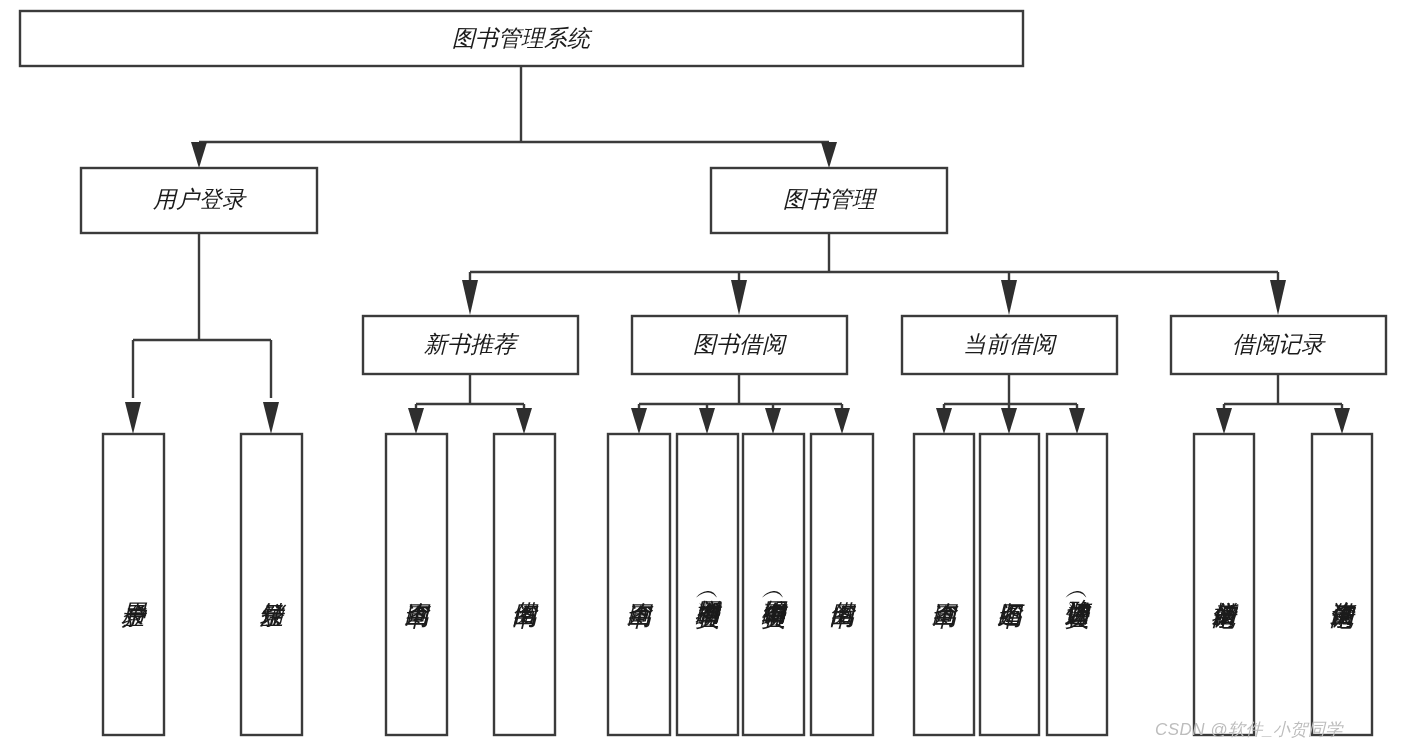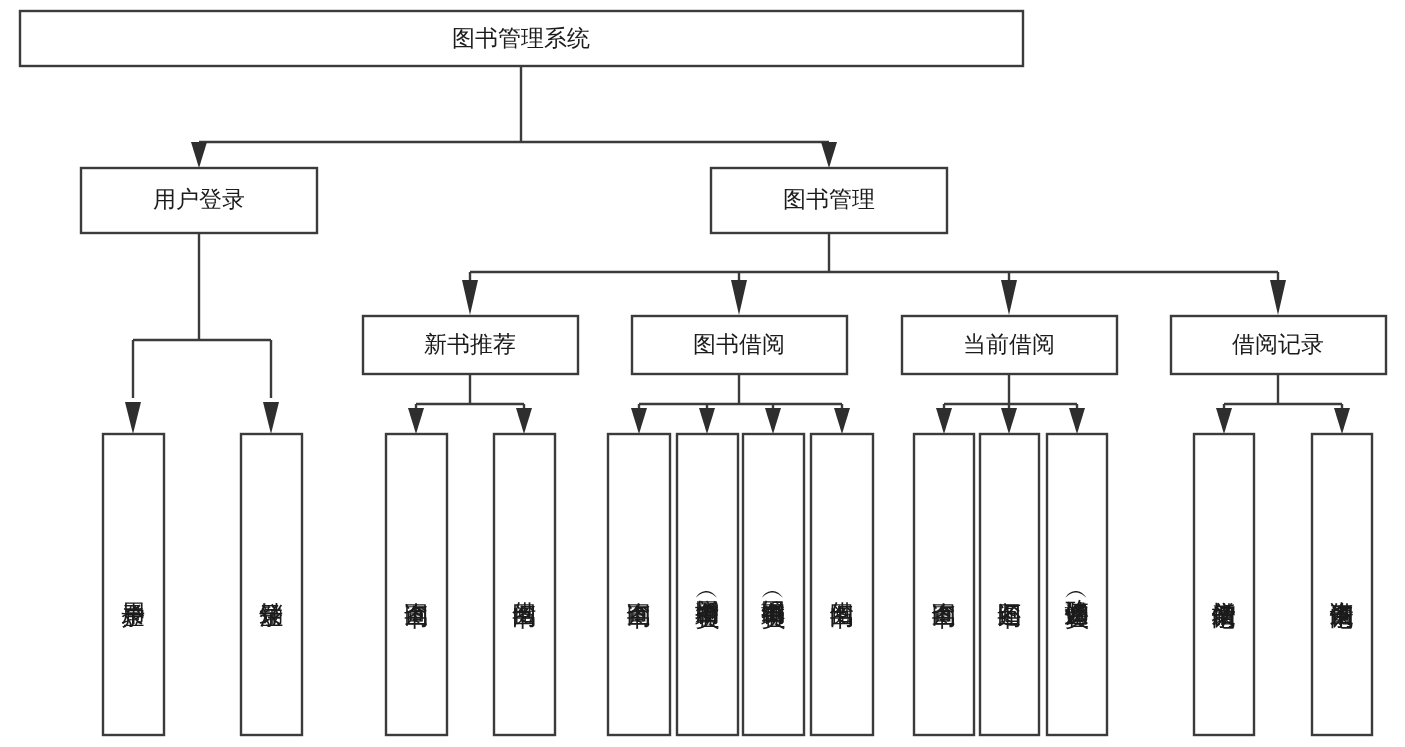--- a/index.html
+++ b/index.html
@@ -11,20 +11,21 @@
     width: 1405px;
     height: 747px;
     font-family: "Liberation Sans", "DejaVu Sans", sans-serif;
     overflow: hidden;
   }
   #diagram-root {
     position: relative;
     width: 1353px;
     height: 747px;
     background: #ffffff;
+    font-style: italic;
   }
   svg.diagram-canvas {
     position: absolute;
     left: 0;
     top: 0;
     width: 1405px;
     height: 747px;
     display: block;
   }
   .node-box {
@@ -207,14 +208,15 @@
   <div class="leaf-label" style="left:743px; top:434px; width:61px; height:301px;">编辑图书（管理员）</div>
   <div class="leaf-label" style="left:811px; top:434px; width:62px; height:301px;">借阅图书</div>
 
   <div class="leaf-label" style="left:914px; top:434px; width:60px; height:301px;">查询图书</div>
   <div class="leaf-label" style="left:980px; top:434px; width:59px; height:301px;">归还图书</div>
   <div class="leaf-label" style="left:1047px; top:434px; width:60px; height:301px;">确认归还（管理员）</div>
 
   <div class="leaf-label" style="left:1194px; top:434px; width:60px; height:301px;">新增借阅记录</div>
   <div class="leaf-label" style="left:1312px; top:434px; width:60px; height:301px;">查询借阅记录</div>
 
+  <div class="watermark">CSDN @软件_小贺同学</div>
 
 </div>
 
 </body></html>

